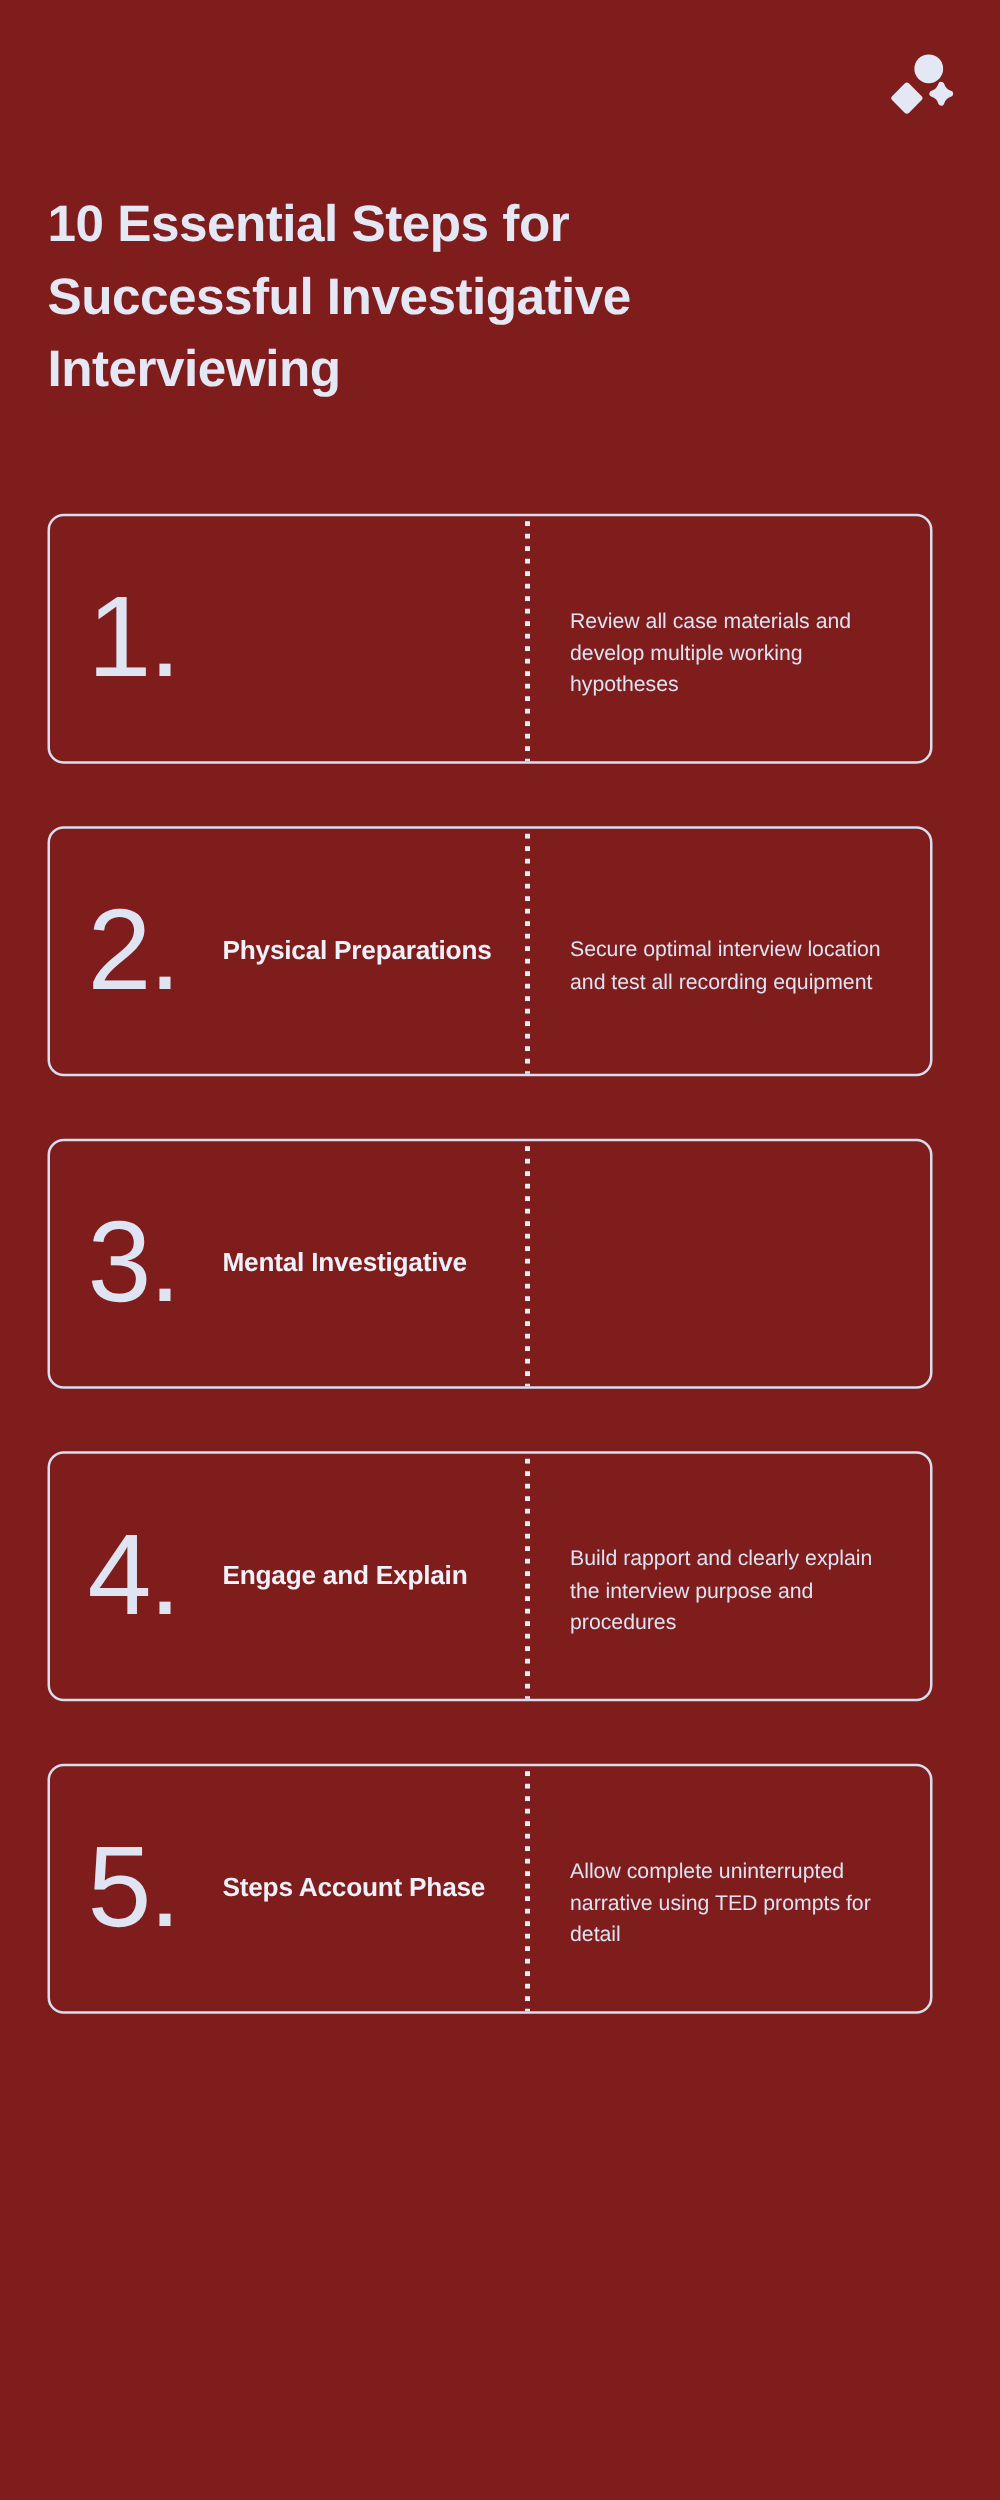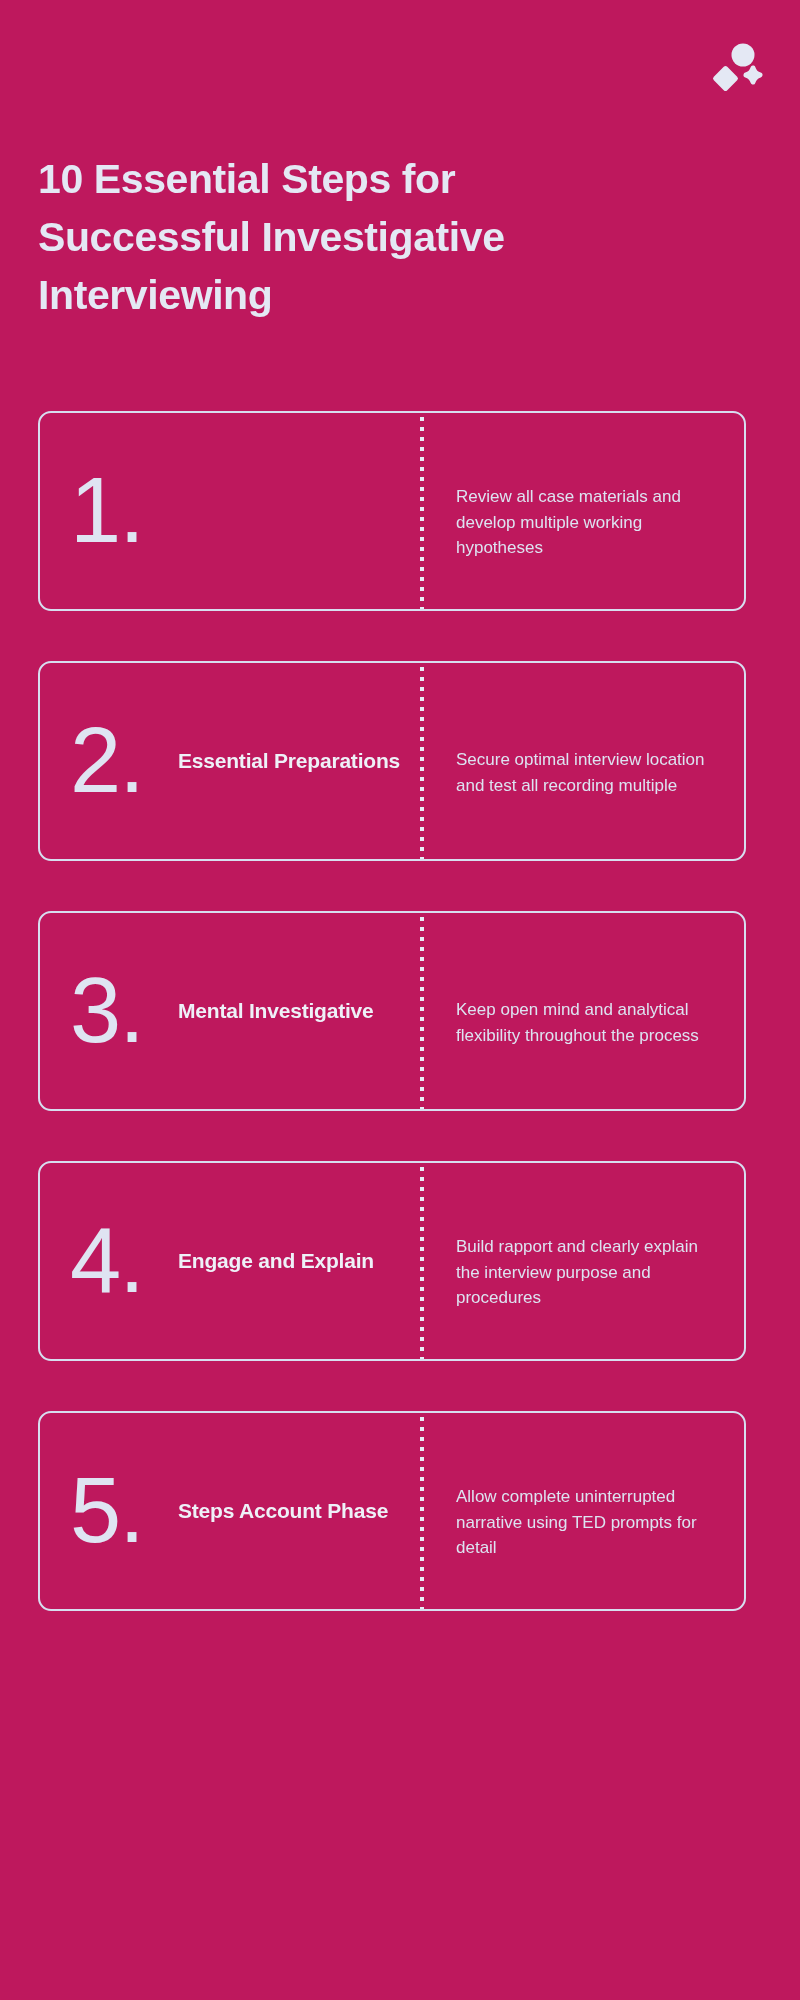--- a/index.html
+++ b/index.html
@@ -9,21 +9,21 @@
     height: 2000px;
     background: #36519f;
     font-family: "Liberation Sans", sans-serif;
     -webkit-font-smoothing: antialiased;
   }
 
   .page {
     position: relative;
     width: 800px;
     height: 2000px;
-    background: #be185d;
+    background: #7f1d1d;
     overflow: hidden;
   }
 
   
   .logo {
     position: absolute;
     top: 42px;
     right: 32px;
     width: 56px;
     height: 52px;
@@ -144,37 +144,34 @@
       </div>
       <div class="divider"></div>
       <div class="card-right">
         <div class="card-desc">Review all case materials and develop multiple working hypotheses</div>
       </div>
     </div>
 
     <div class="card h2">
       <div class="card-left">
         <div class="card-number">2.</div>
-        <div class="card-title">Essential Preparations</div>
+        <div class="card-title">Physical Preparations</div>
       </div>
       <div class="divider"></div>
       <div class="card-right">
-        <div class="card-desc">Secure optimal interview location and test all recording multiple</div>
+        <div class="card-desc">Secure optimal interview location and test all recording equipment</div>
       </div>
     </div>
 
     <div class="card h3">
       <div class="card-left">
         <div class="card-number">3.</div>
         <div class="card-title">Mental Investigative</div>
       </div>
       <div class="divider"></div>
-      <div class="card-right">
-        <div class="card-desc">Keep open mind and analytical flexibility throughout the process</div>
-      </div>
     </div>
 
     <div class="card h4">
       <div class="card-left">
         <div class="card-number">4.</div>
         <div class="card-title">Engage and Explain</div>
       </div>
       <div class="divider"></div>
       <div class="card-right">
         <div class="card-desc">Build rapport and clearly explain the interview purpose and procedures</div>

